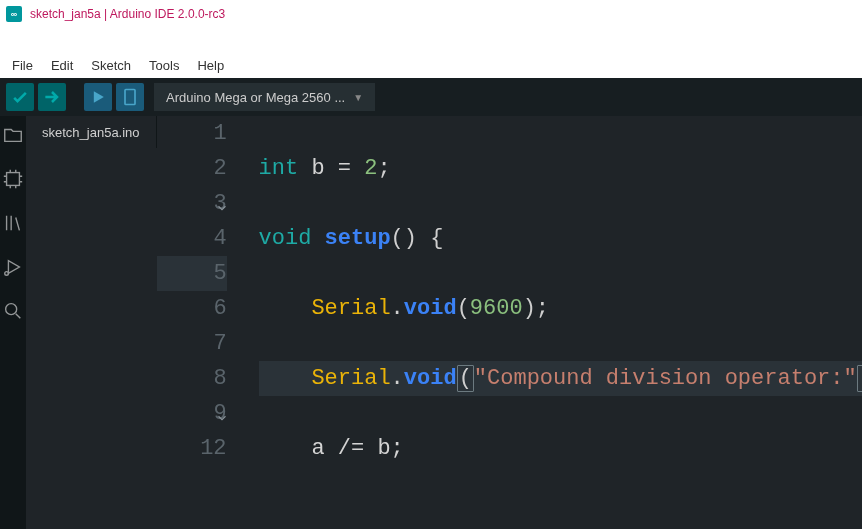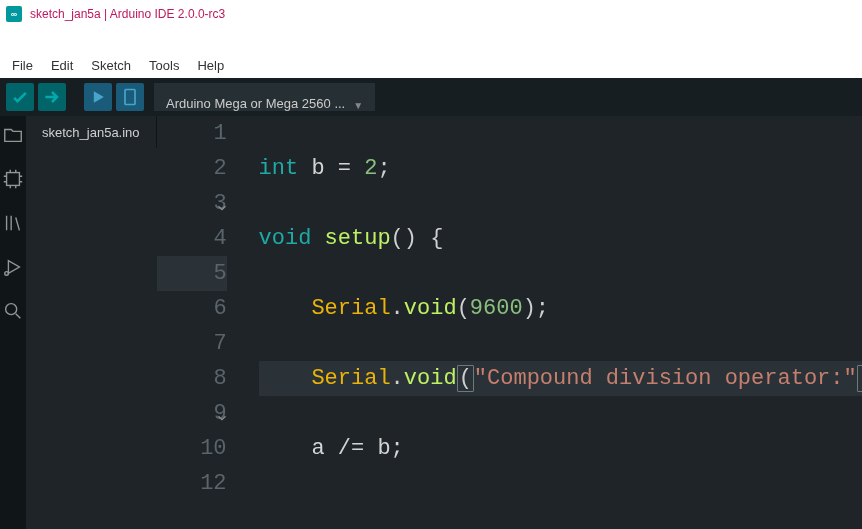--- a/index.html
+++ b/index.html
@@ -9,39 +9,39 @@
 .title-text { font-size:12px; color:#be185d; }
 .menubar { display:flex; align-items:flex-start; height:22px; background:#fff; padding:0 4px; gap:2px;margin-top:28px; }
 .menu-item { padding:2px 8px; color:#333; font-size:13px; cursor:pointer; }
 .toolbar { display:flex; align-items:center; height:38px; background:#171e21; padding:0 6px; gap:4px; }
 .tool-btn { width:28px; height:28px; display:flex; align-items:center; justify-content:center; cursor:pointer; border-radius:2px; }
 .tool-btn svg { width:20px; height:20px; }
 .btn-teal { background:#006468; }
 .btn-teal svg { fill:#0aa; stroke:#0aa; }
 .btn-blue { background:#1a5b7a; }
 .btn-blue svg { fill:#48a5c9; }
-.board-selector { margin-left:6px; display:flex; align-items:flex-end; background:#262f33; height:28px; padding:0 12px; color:#ccc; font-size:13px; cursor:pointer; gap:8px; min-width:200px; }
+.board-selector { margin-left:6px; display:flex; align-items:center; background:#262f33; height:28px; padding:0 12px; color:#ccc; font-size:13px; cursor:pointer; gap:8px; min-width:200px; }
 .board-selector .caret { color:#888; font-size:10px; }
 .main-area { display:flex; height:441px; background:#1f2428; }
 .sidebar { width:44px; background:#101618; display:flex; flex-direction:column; align-items:center; padding-top:6px; gap:18px; }
 .side-icon { width:26px; height:26px; display:flex; align-items:center; justify-content:center; cursor:pointer; opacity:0.55; }
 .side-icon svg { width:22px; height:22px; stroke:#fff; fill:none; stroke-width:1.5; }
 .editor-wrap { flex:1; background:#1f2428; display:flex; }
 .tab-row { display:flex; height:32px; background:#171e21; }
 .tab { display:flex; align-items:center; padding:0 16px; background:#1f2428; color:#d0d0d0; font-size:13px; cursor:pointer; border-right:1px solid #101618;}
 .editor { display:flex; flex:1; font-family: Consolas,"Courier New",monospace; font-size:22px; line-height:35px; }
 .gutter { width:84px; text-align:right; padding-right:14px; color:#5a646b; background:#1f2428; user-select:none; }
 .gutter .row { height:35px; position:relative; }
 .fold-chevron { position:absolute; right:-2px; top:6px; width:14px; height:14px; }
 .fold-chevron svg { width:14px; height:14px; stroke:#8a949b; fill:none; stroke-width:2; }
 .code { flex:1; background:#1f2428; color:#d4d4d4; padding-left:18px; white-space:pre; }
 .code .row { height:35px; }
 .row.hl { background:#2a3238; }
 .tk-key  { color:#1eaaa5; } 
-.tk-func { color:#bef264; } 
+.tk-func { color:#3b82f6;font-weight:bold; } 
 .tk-obj  { color:#eab308; }
 .tk-num  { color:#8bc07e; }
 .tk-str  { color:#c67f6e; }
 .tk-pun  { color:#cfcfcf; }
 .bracket-box { border:1px solid #6c7a80; border-radius:1px; padding:0 1px;}
 </style>
 </head>
 <body>
 
 <div class="titlebar">
@@ -130,21 +130,20 @@
                 <path d="M6 9l6 6 6-6"></path>
               </svg></span></div>
         <div class="row">4</div>
         <div class="row hl">5</div>
         <div class="row">6</div>
         <div class="row">7</div>
         <div class="row">8</div>
         <div class="row"><span>9</span><span class="fold-chevron"><svg viewBox="0 0 24 24">
                 <path d="M6 9l6 6 6-6"></path>
               </svg></span></div>
-        <div class="row">10</div>
         <div class="row">12</div>
       </div>
 
       <div class="code">
 <div class="row"><span class="tk-key">int</span><span> b = </span><span class="tk-num">2</span><span class="tk-pun">;</span></div>
 <div class="row"><span class="tk-key">void</span><span> </span><span class="tk-func">setup</span><span class="tk-pun">() {</span></div>
 <div class="row"><span>    </span><span class="tk-obj">Serial</span><span class="tk-pun">.</span><span class="tk-func">void</span><span class="tk-pun">(</span><span class="tk-num">9600</span><span class="tk-pun">);</span></div>
 <div class="row hl"><span>    </span><span class="tk-obj">Serial</span><span class="tk-pun">.</span><span class="tk-func">void</span><span class="tk-pun bracket-box">(</span><span class="tk-str">"Compound division operator:"</span><span class="tk-pun bracket-box">)</span><span class="tk-pun">;</span></div>
 <div class="row">    a /= b;</div>
 

